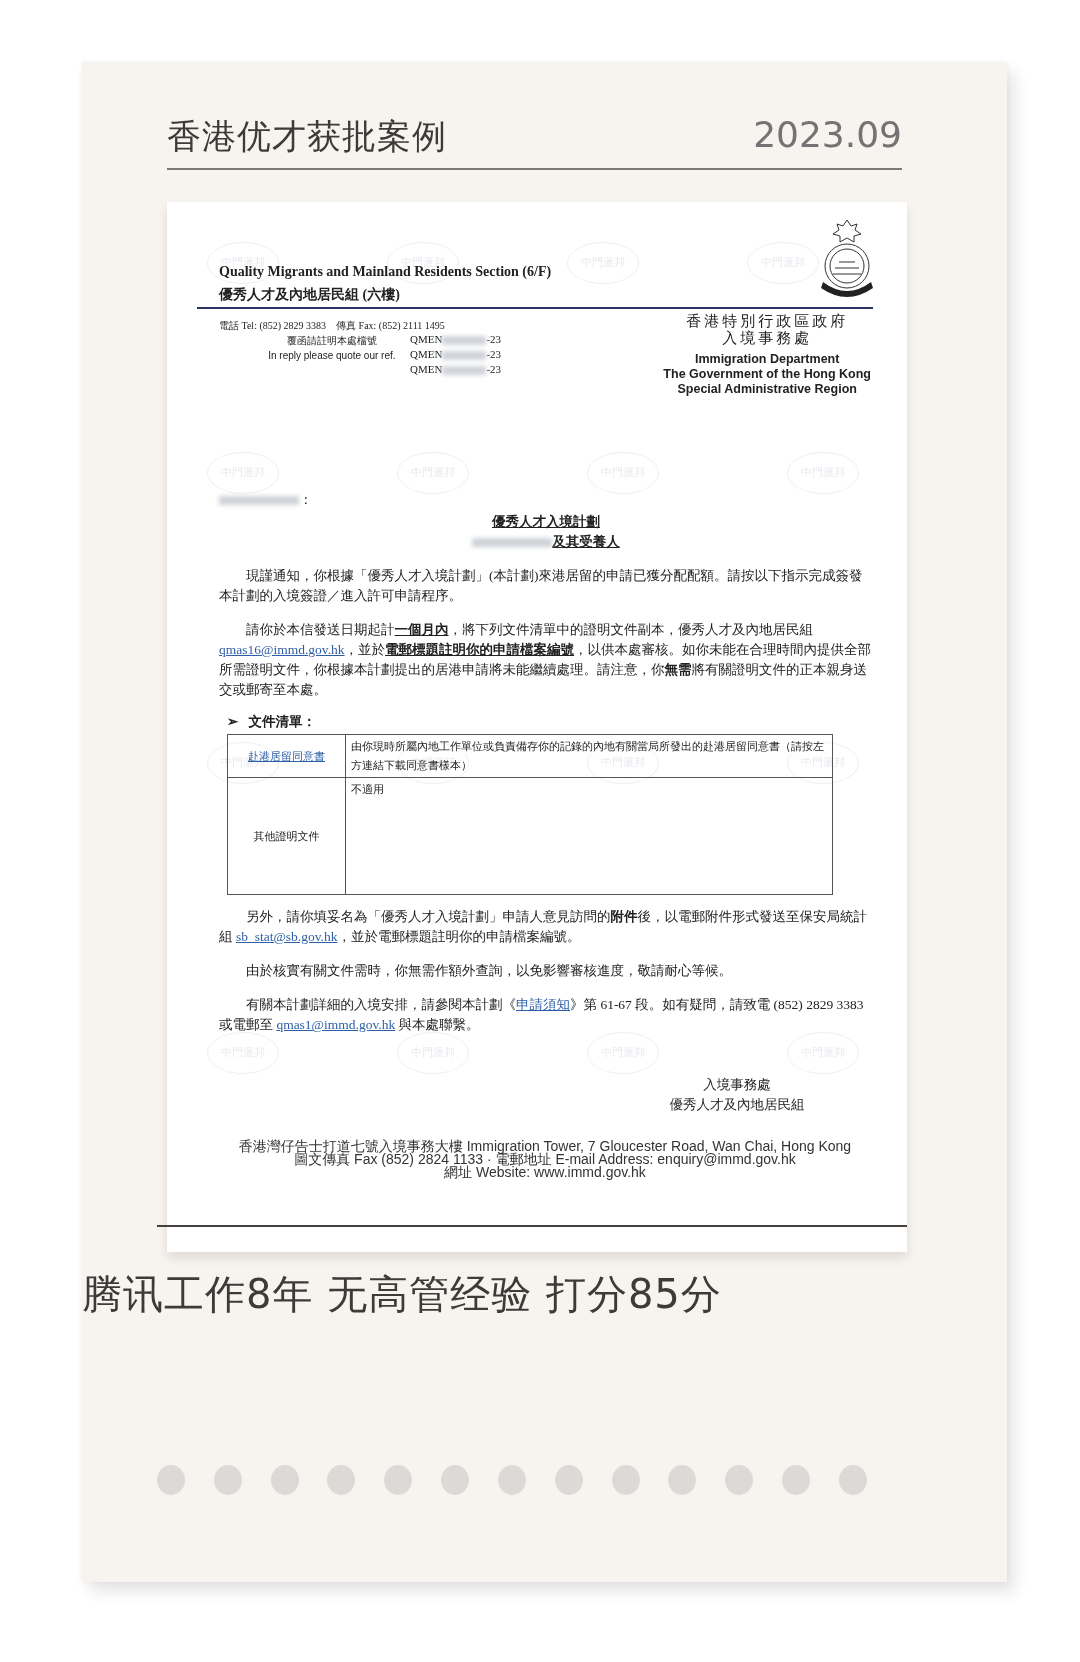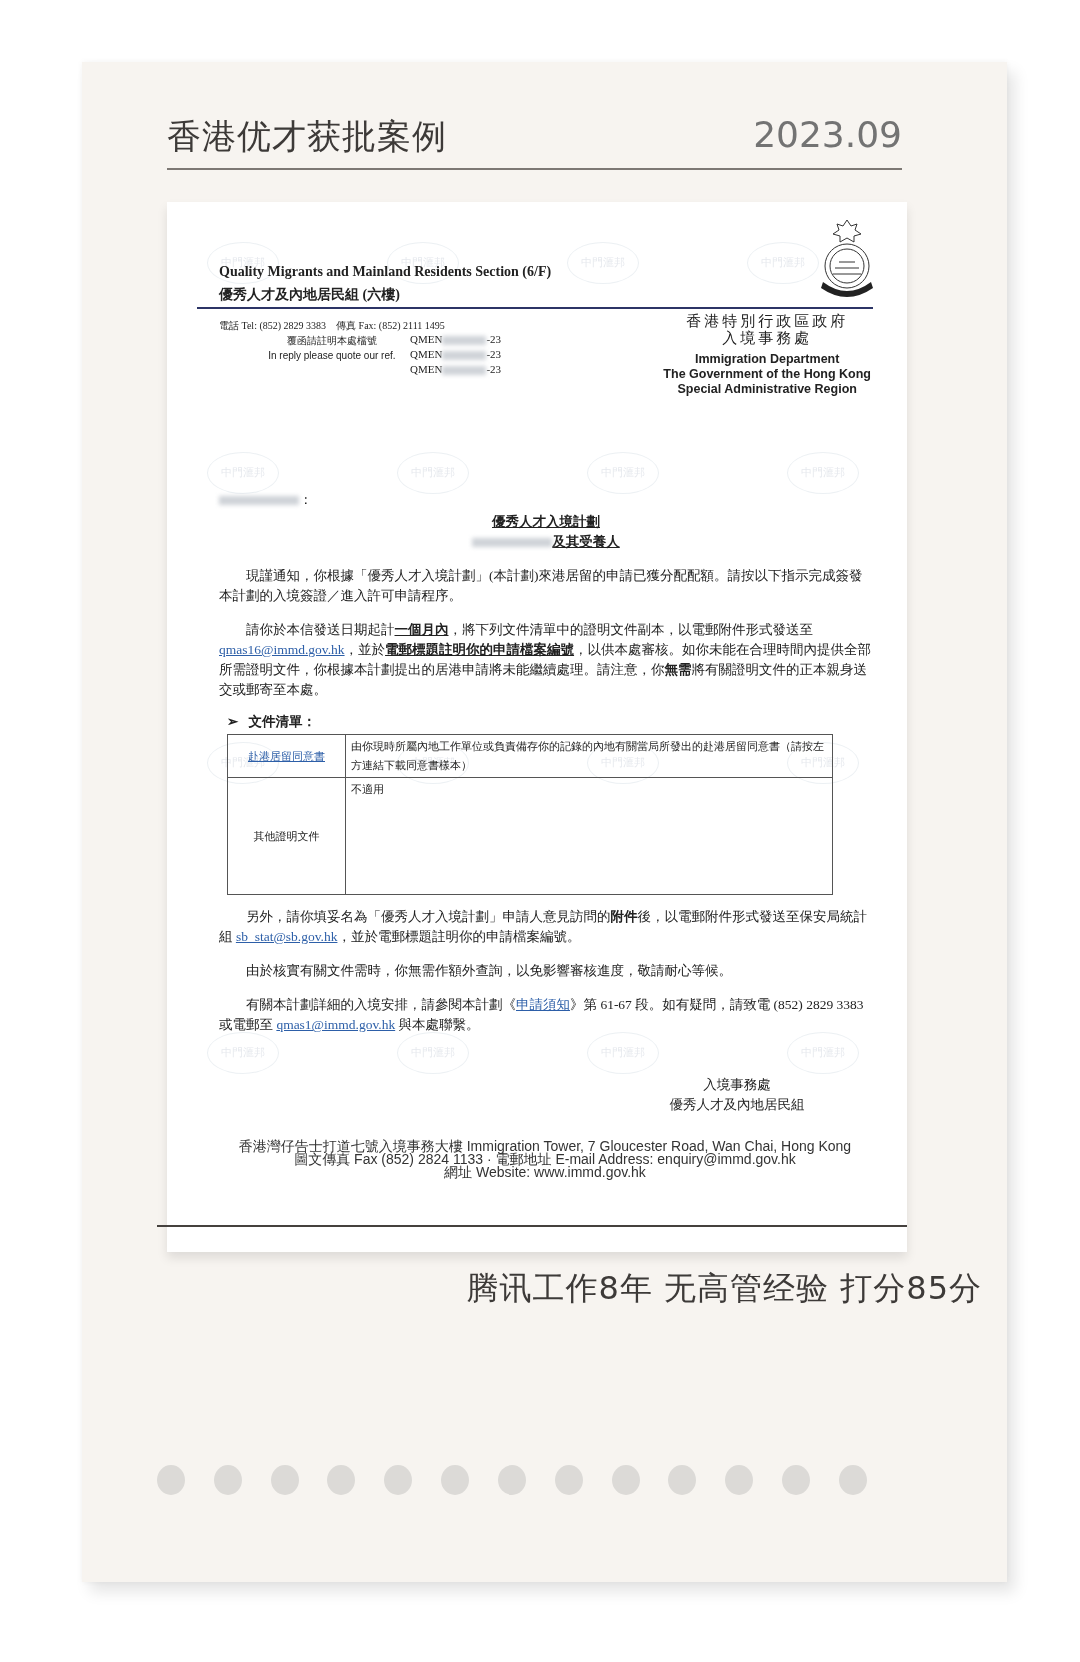--- a/index.html
+++ b/index.html
@@ -28,21 +28,21 @@
   .p{position:absolute;left:52px;right:50px;font-size:13.5px;line-height:20px;}
   .ind{text-indent:2em;}
   .u{text-decoration:underline;}
   .b{font-weight:bold;}
   .link{color:#2d5fa8;text-decoration:underline;}
   .center{text-align:center;}
   table.list{position:absolute;left:60px;top:487px;width:606px;border-collapse:collapse;font-size:11px;}
   table.list td{border:1px solid #555;vertical-align:top;padding:2px 5px;line-height:19px;}
   .foot{position:absolute;left:0;right:0;top:938px;text-align:center;font-family:"Liberation Sans",sans-serif;font-size:14px;line-height:13px;color:#333;}
   .bot-rule{position:absolute;left:75px;right:100px;top:1222px;height:2px;background:#45413e;}
-  .caption{position:absolute;left:0;right:25px;top:1262px;text-align:right;font-size:32px;color:#3d3a38;letter-spacing:1px;}
+  .caption{position:absolute;left:0;right:25px;top:1262px;text-align:left;font-size:40px;color:#3d3a38;letter-spacing:1px;}
   .dots{position:absolute;left:75px;top:1468px;width:710px;display:flex;justify-content:space-between;}
   .dot{width:28px;height:30px;border-radius:50%;background:#dcdad7;}
 </style>
 </head>
 <body>
 
 <div class="card">
   <div class="hdr-title">香港优才获批案例</div>
   <div class="hdr-date">2023.09</div>
   <div class="hdr-rule"></div>
@@ -101,21 +101,21 @@
         <div class="en">Special Administrative Region</div>
       </div>
 
       <div class="p" style="top:288px"><span class="blur" style="width:80px"></span><span>：</span></div>
 
       <div class="p center b" style="top:310px"><span class="u">優秀人才入境計劃</span></div>
       <div class="p center b" style="top:330px"><span class="blur" style="width:80px"></span><span class="u">及其受養人</span></div>
 
       <div class="p ind" style="top:364px">現謹通知，你根據「優秀人才入境計劃」(本計劃)來港居留的申請已獲分配配額。請按以下指示完成簽發本計劃的入境簽證／進入許可申請程序。</div>
 
-      <div class="p ind" style="top:418px"><span>請你於本信發送日期起計</span><span class="u b">一個月內</span><span>，將下列文件清單中的證明文件副本，以電郵附件形式發送至 </span><span class="link">qmas16@immd.gov.hk</span><span>，並於</span><span class="u b">電郵標題註明你的申請檔案編號</span><span>，以供本處審核。如你未能在合理時間內提供全部所需證明文件，你根據本計劃提出的居港申請將未能繼續處理。請注意，你</span><span class="b">無需</span><span>將有關證明文件的正本親身送交或郵寄至本處。</span></div>
+      <div class="p ind" style="top:418px"><span>請你於本信發送日期起計</span><span class="u b">一個月內</span><span>，將下列文件清單中的證明文件副本，優秀人才及內地居民組 </span><span class="link">qmas16@immd.gov.hk</span><span>，並於</span><span class="u b">電郵標題註明你的申請檔案編號</span><span>，以供本處審核。如你未能在合理時間內提供全部所需證明文件，你根據本計劃提出的居港申請將未能繼續處理。請注意，你</span><span class="b">無需</span><span>將有關證明文件的正本親身送交或郵寄至本處。</span></div>
 
       <div class="p b" style="top:510px;left:60px">➢&nbsp;&nbsp;&nbsp;<span>文件清單：</span></div>
 
       <table class="list" style="top:532px">
         <tbody>
             <tr>
           <td style="width:107px;text-align:center;vertical-align:middle"><span class="link">赴港居留同意書</span></td>
           <td>由你現時所屬內地工作單位或負責備存你的記錄的內地有關當局所發出的赴港居留同意書（請按左方連結下載同意書樣本）</td>
         </tr>
         <tr>

